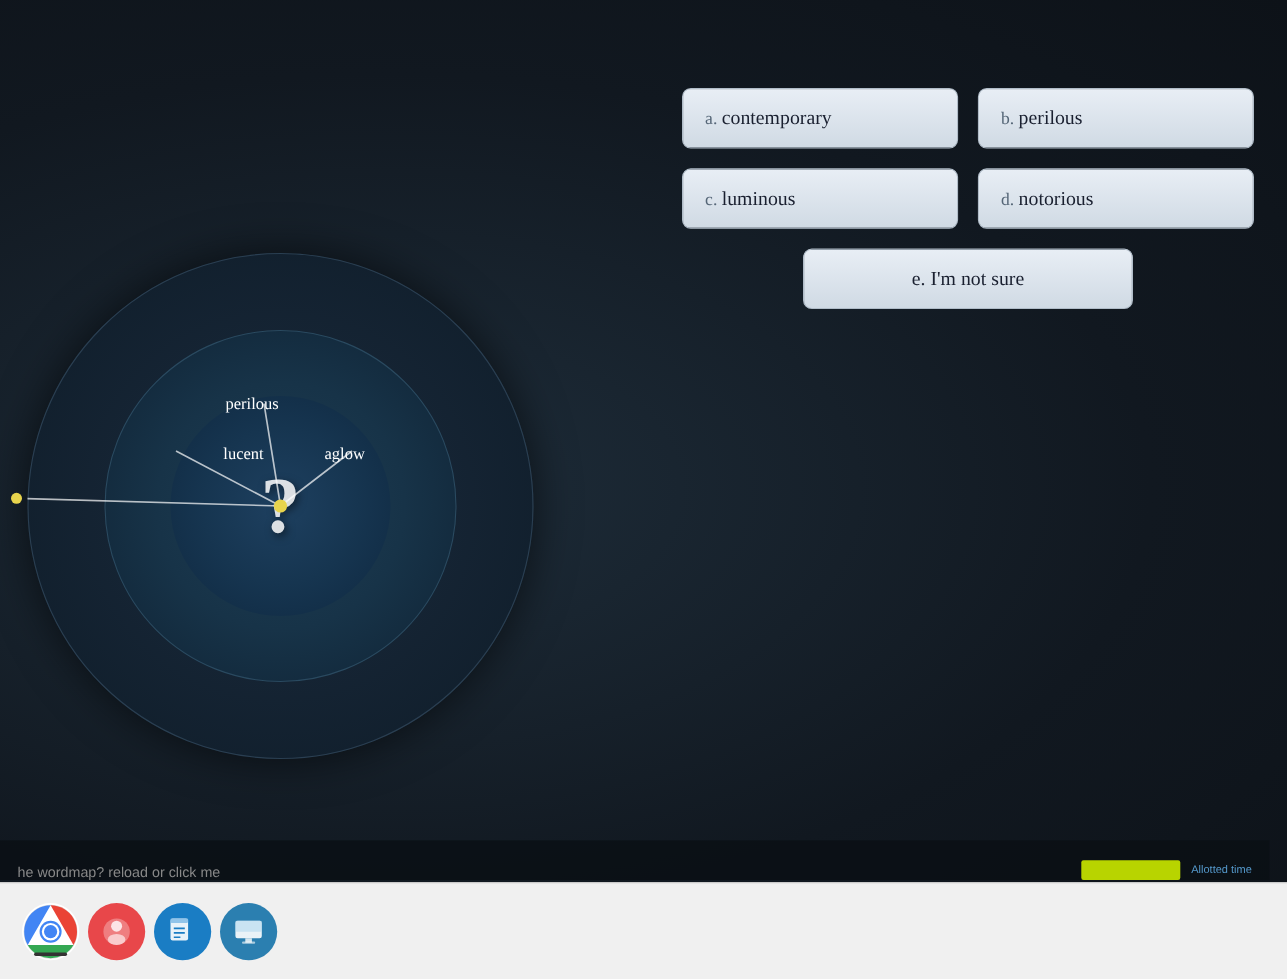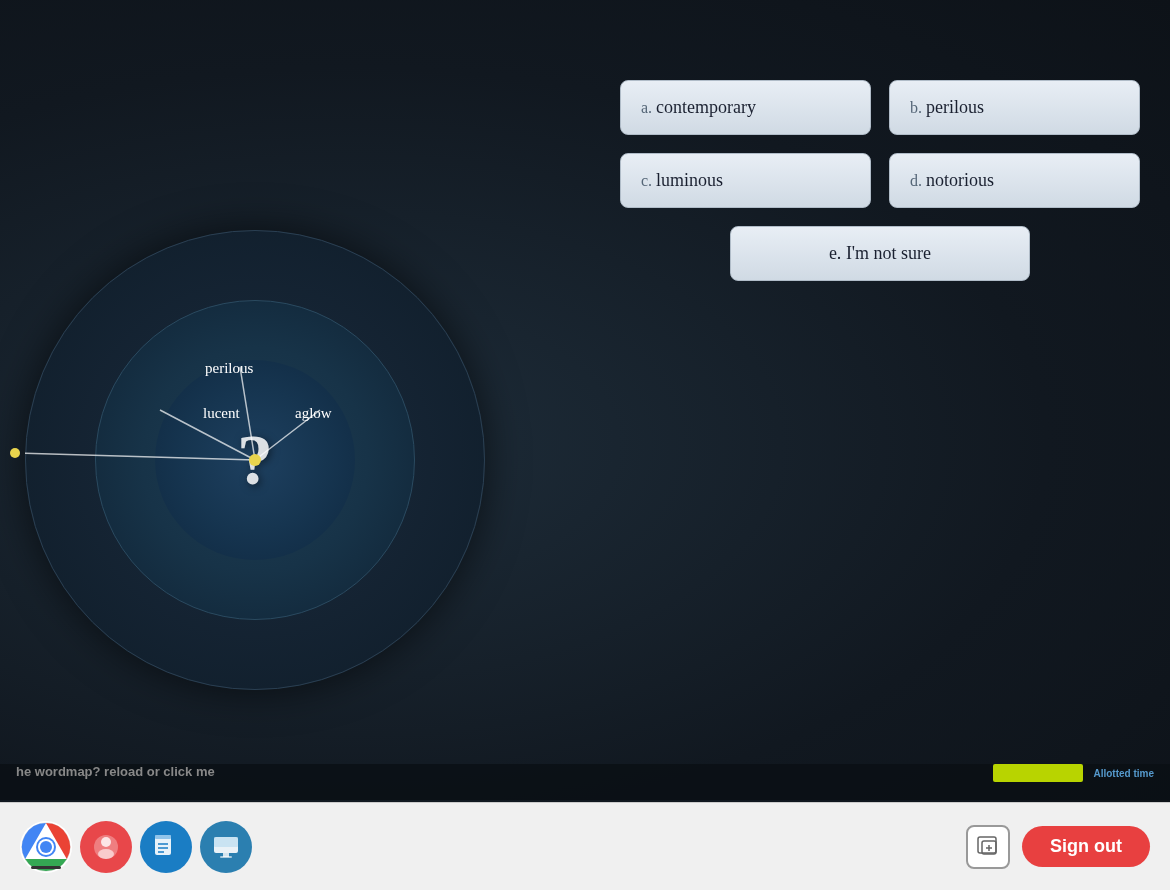--- a/index.html
+++ b/index.html
@@ -211,27 +211,26 @@
       cursor: pointer;
       font-family: Liberation Serif, serif;
       min-width: 300px;
     }
 
     
     .bottom-bar {
       position: absolute;
       bottom: 90px;
       left: 0;
-      right: 0;
+      right: 16px;
       height: 36px;
       background: rgba(10,15,20,0.8);
       display: flex;
-      align-items: flex-start;
+      align-items: flex-end;
       padding: 0 16px;
-      font-weight: bold;
     }
 
     .wordmap-hint {
       color: #888;
       font-size: 13px;
       font-family: Arial, sans-serif;
     }
 
     .allotted-time-area {
       position: absolute;
@@ -442,24 +441,13 @@
 
   <div class="taskbar-icon taskbar-icon-teal">
     <svg width="30" height="30" viewBox="0 0 30 30">
       <rect x="3" y="5" width="24" height="16" rx="2" fill="white" opacity="0.9"></rect>
       <rect x="3" y="5" width="24" height="10" rx="1" fill="#a8d4ee" opacity="0.5"></rect>
       <rect x="12" y="21" width="6" height="4" fill="white" opacity="0.8"></rect>
       <rect x="9" y="24" width="12" height="2" rx="1" fill="white" opacity="0.6"></rect>
     </svg>
   </div>
 
-  <div class="taskbar-right">
-    <div class="add-icon-btn">
-      <svg width="22" height="22" viewBox="0 0 22 22">
-        <rect x="1" y="1" width="18" height="16" rx="2" fill="none" stroke="#666" stroke-width="1.5"></rect>
-        <rect x="5" y="5" width="14" height="13" rx="2" fill="none" stroke="#666" stroke-width="1.5"></rect>
-        <line x1="12" y1="9" x2="12" y2="15" stroke="#666" stroke-width="1.5"></line>
-        <line x1="9" y1="12" x2="15" y2="12" stroke="#666" stroke-width="1.5"></line>
-      </svg>
-    </div>
-    <button class="sign-out-btn">Sign out</button>
-  </div>
 </div>
 
 </body></html>

